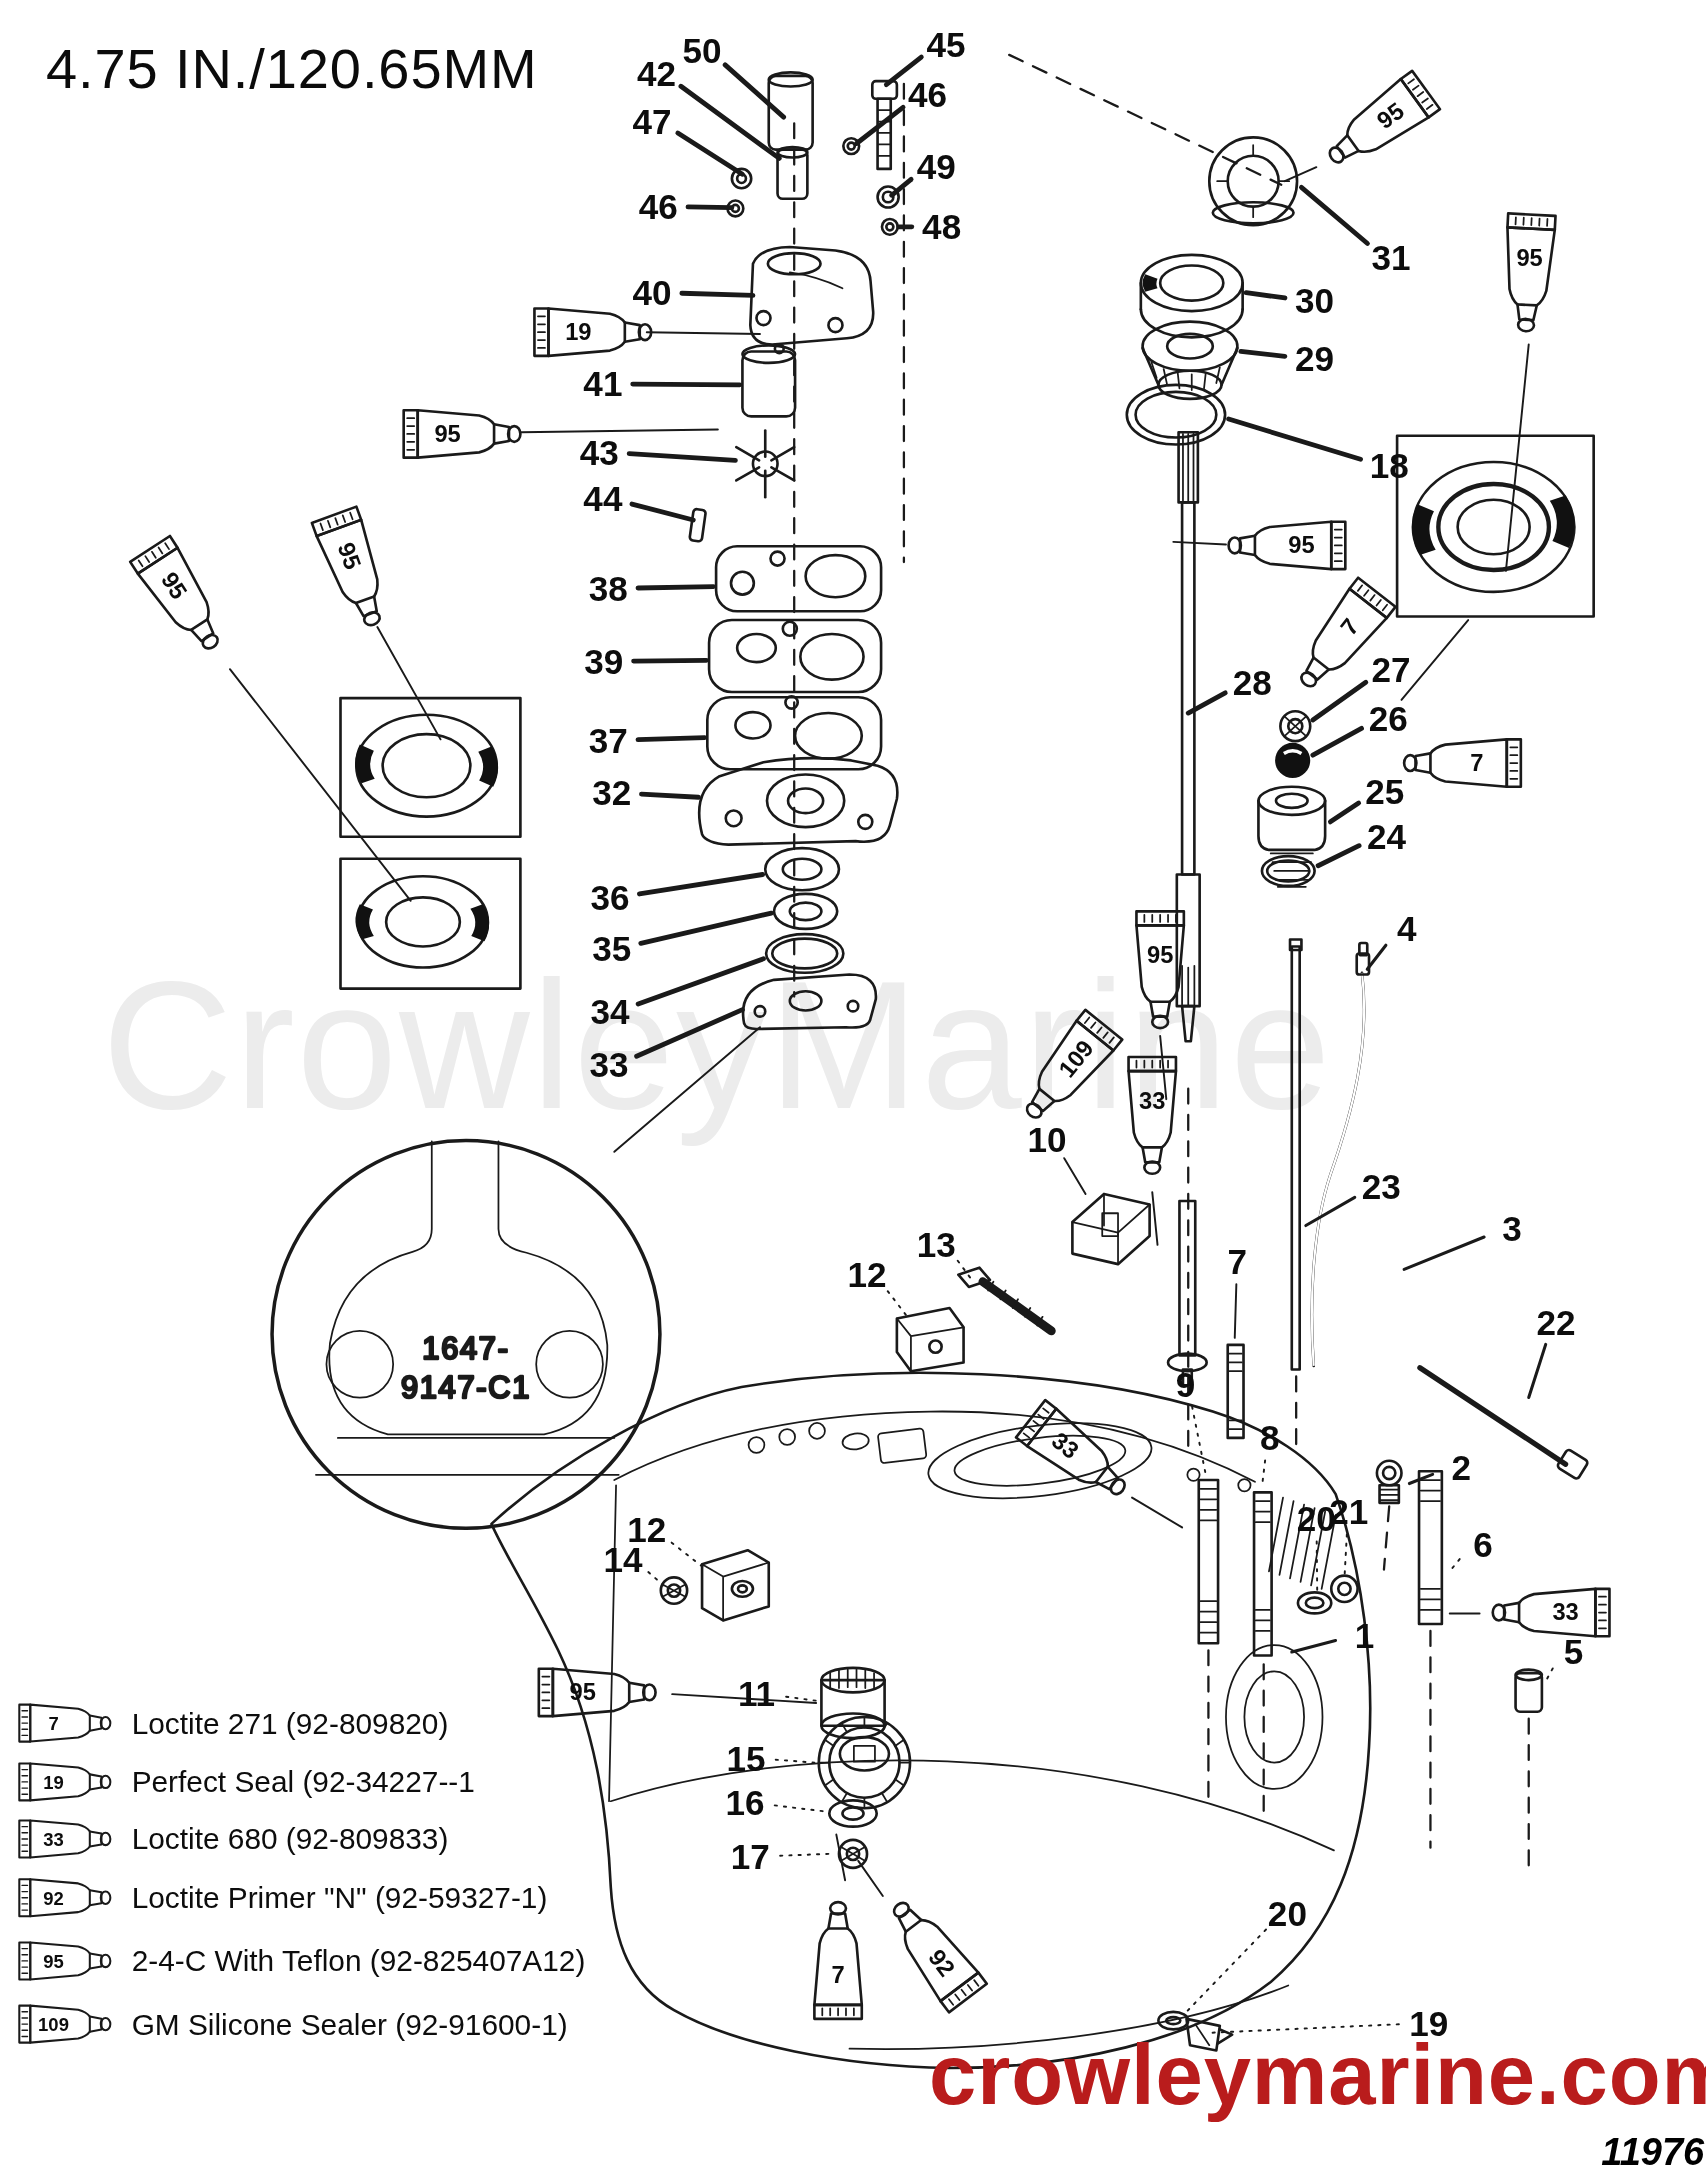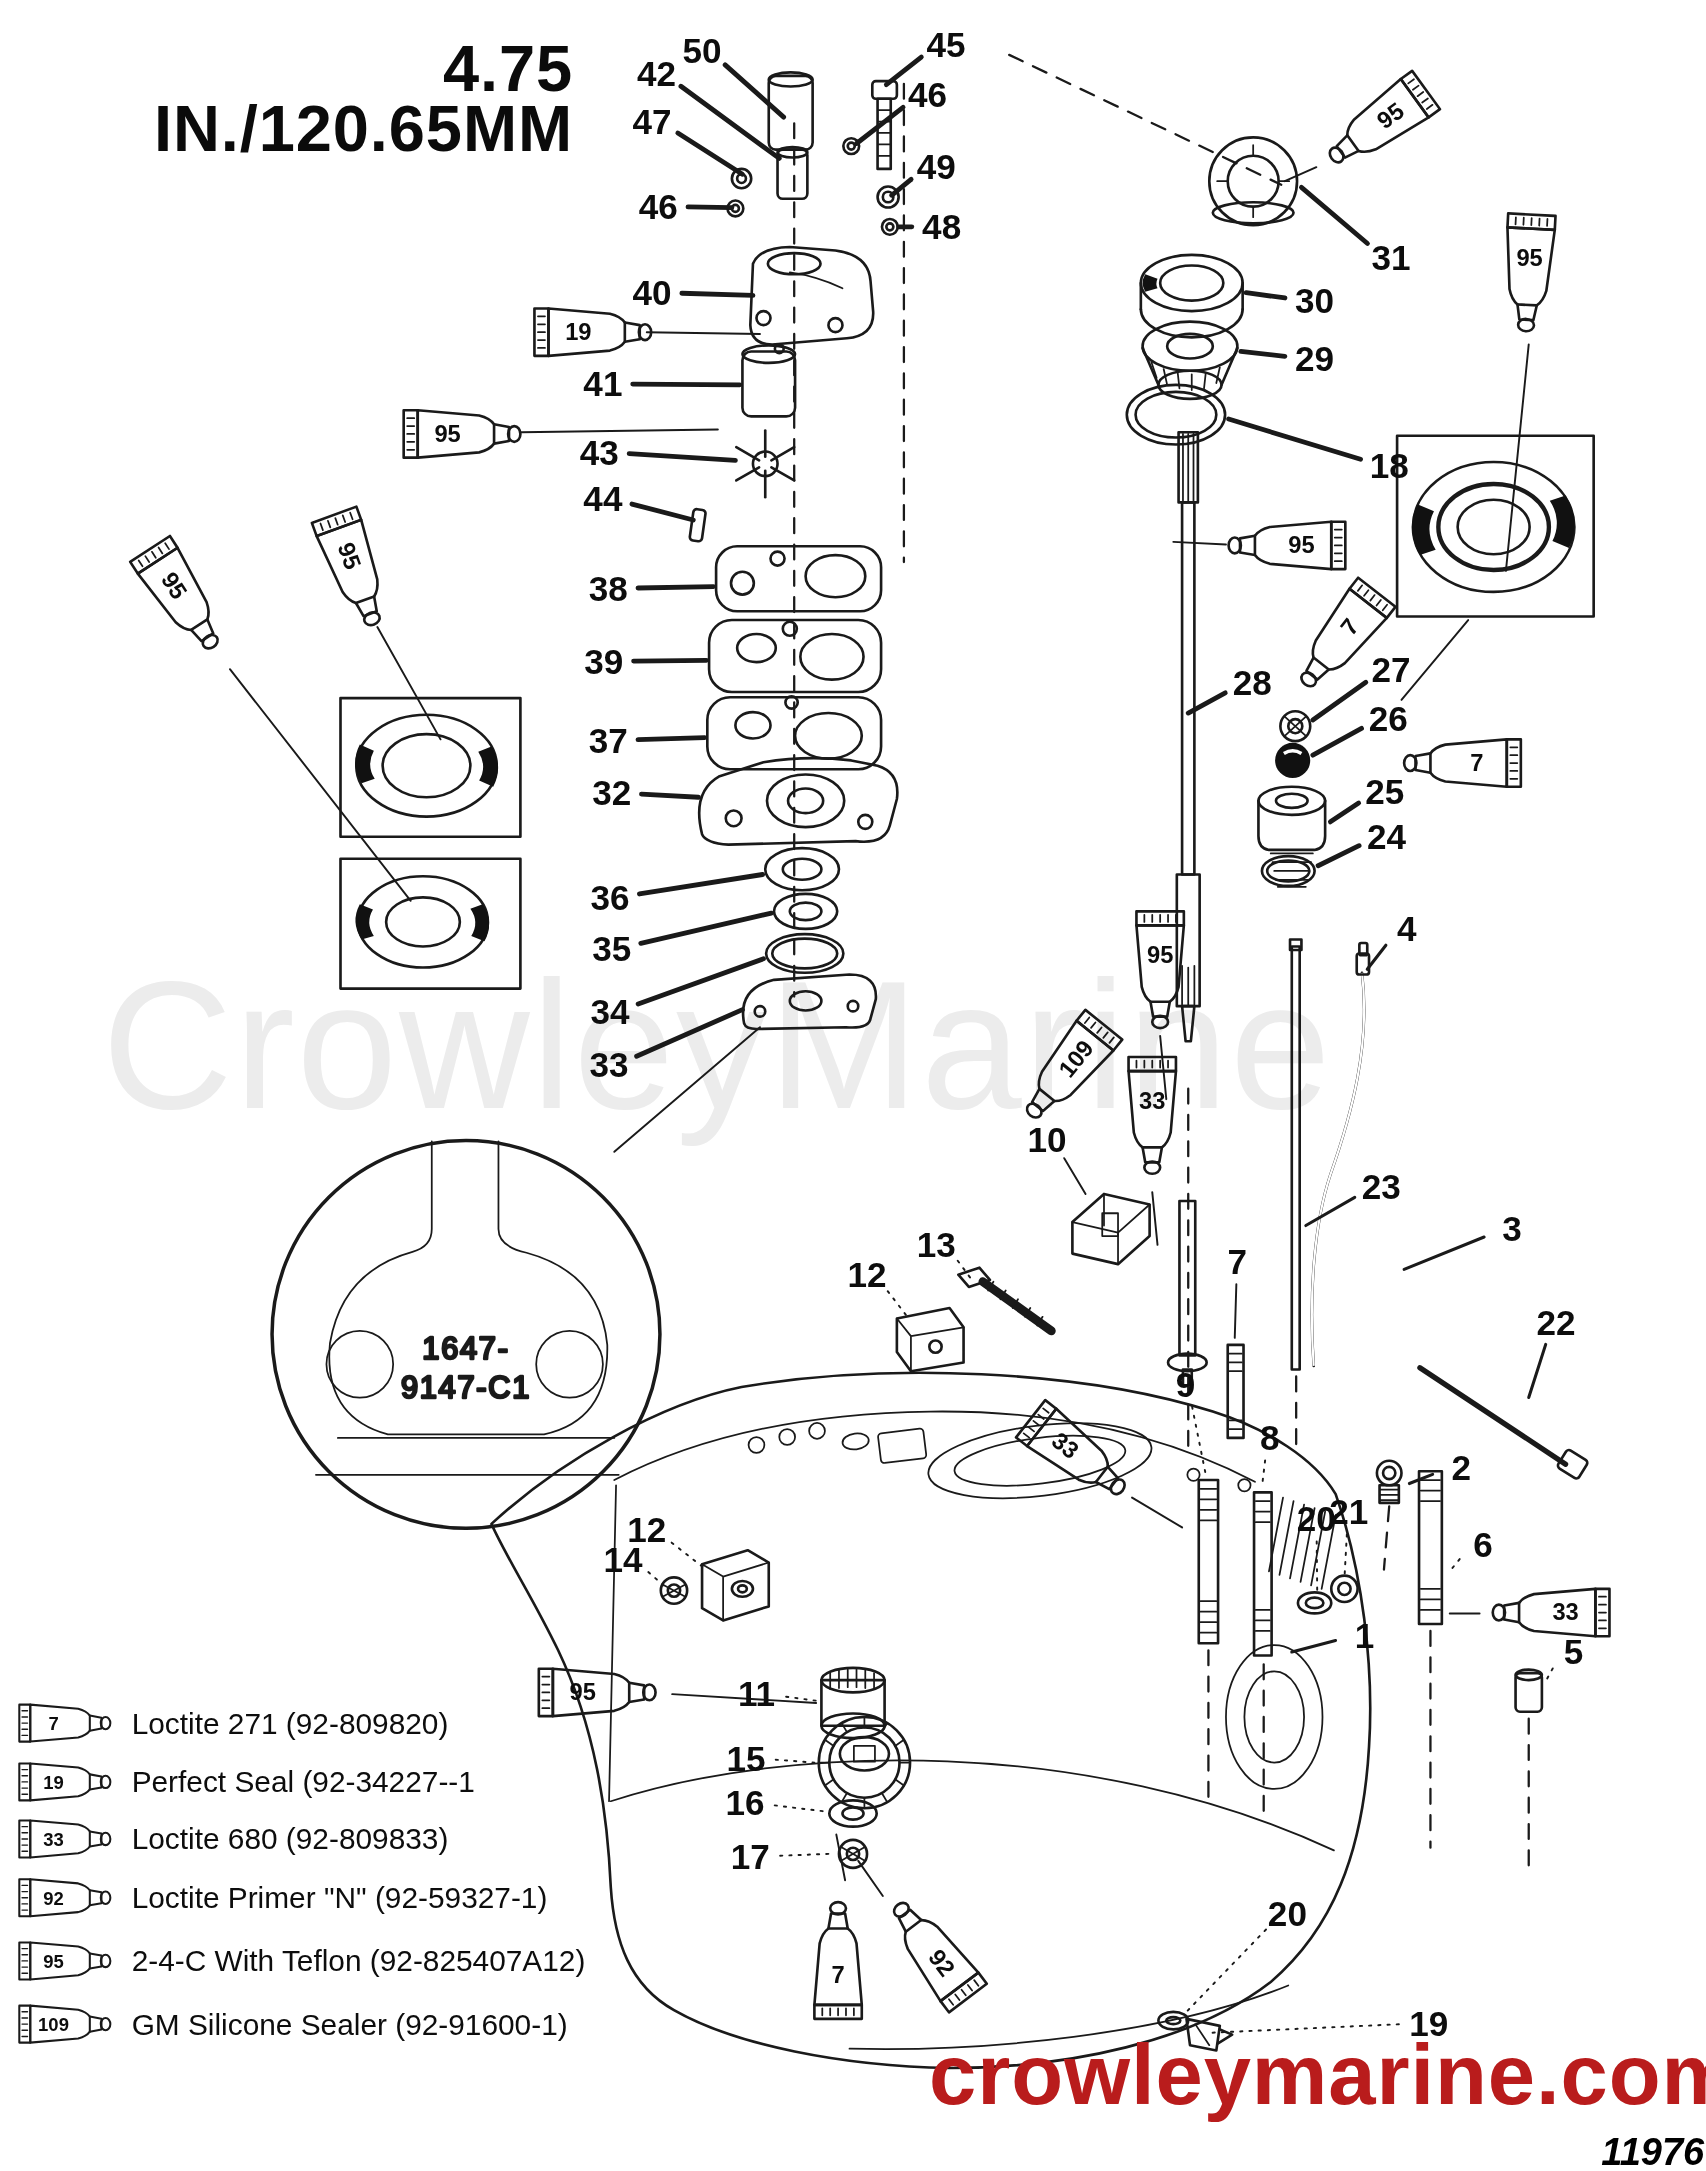--- a/index.html
+++ b/index.html
@@ -1,19 +1,19 @@
 <!DOCTYPE html>
 <html style="font-size:14px"><head>
 <meta charset="utf-8">
 <style>
   html,body{margin:0;padding:0;background:#888;}
   .stage{position:relative;width:1706px;height:2172px;background:#ffffff;overflow:hidden;
          font-family:"Liberation Sans",sans-serif;}
-  .title{position:absolute;left:46px;top:39px;width:527px;text-align:right;
-         font-weight:700;font-size:65px;line-height:60px;color:#0b0b0b;letter-spacing:0.9px;}
+  .title{position:absolute;left:46px;top:39px;width:527px;text-align:left;
+         font-weight:400;font-size:56px;line-height:60px;color:#0b0b0b;letter-spacing:0.9px;}
   .watermark{position:absolute;left:102px;top:941px;font-size:181px;font-weight:400;
          color:#ececec;letter-spacing:1.8px;white-space:nowrap;}
   .footer-site{position:absolute;left:929px;top:2026px;font-size:85px;font-weight:700;
          color:#b91c1c;letter-spacing:0.9px;}
   .sheet-number{position:absolute;right:1.8px;top:2131px;font-size:38px;font-weight:700;
          font-style:italic;color:#000;}
   svg#art{position:absolute;left:0;top:0;width:1706px;height:2172px;}
   .p{stroke:#1a1a1a;stroke-width:3;fill:none;stroke-linecap:round;stroke-linejoin:round;}
   .p2{stroke-width:2;}
   .pf{fill:#111;stroke:none;}

